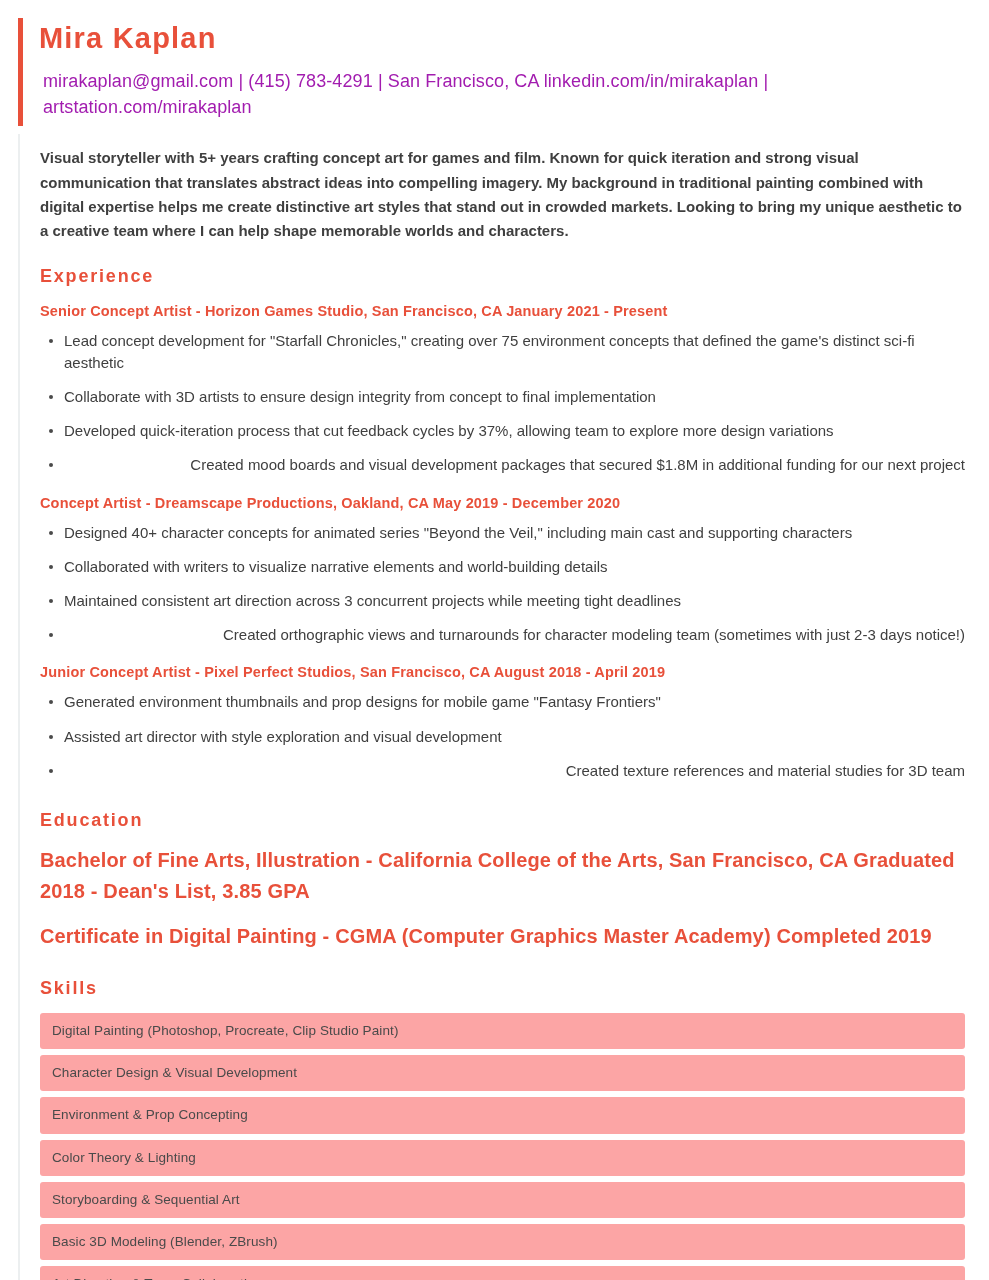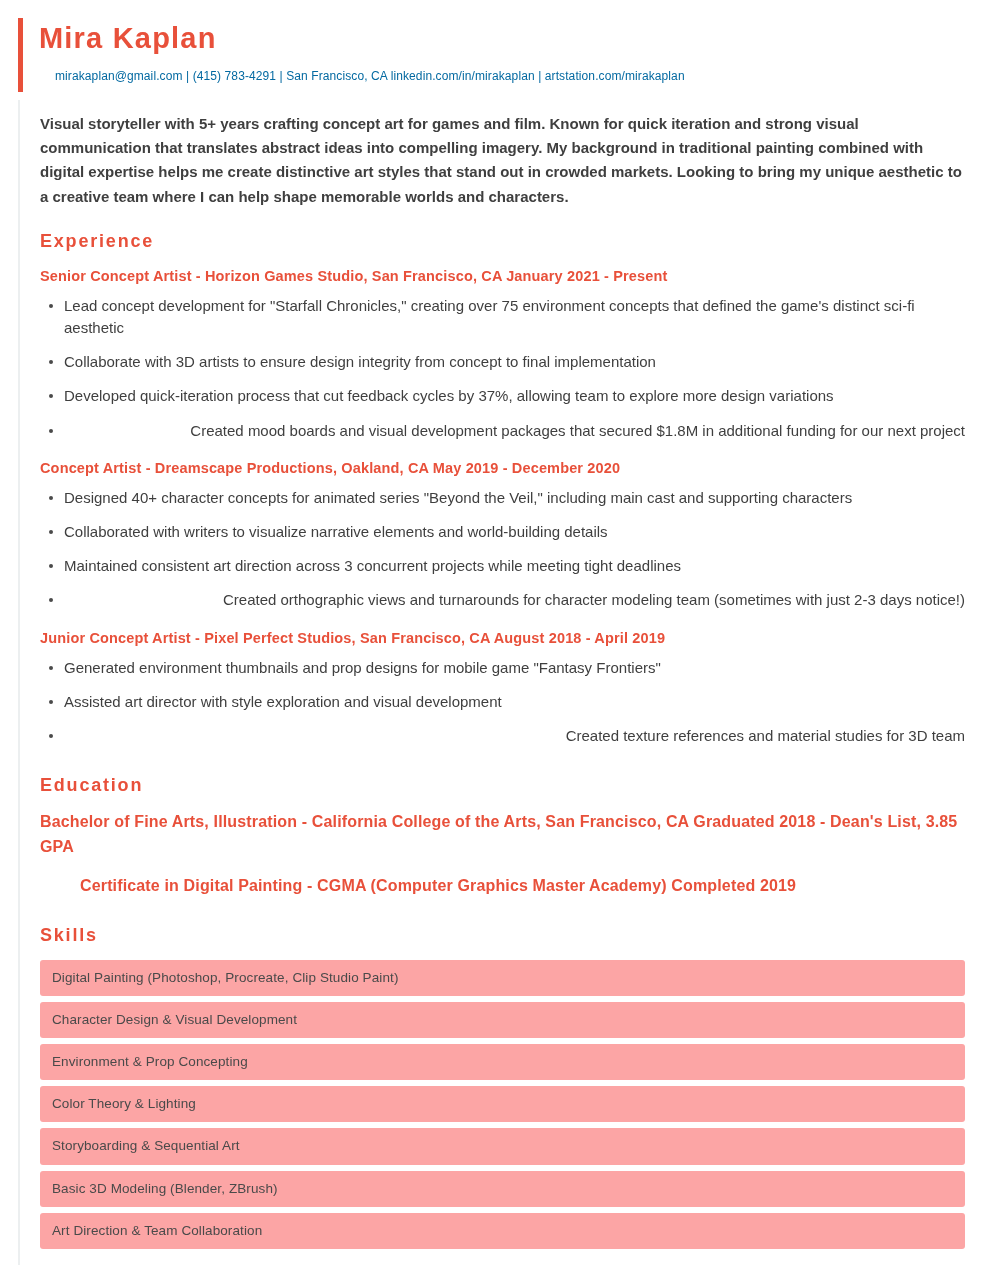--- a/index.html
+++ b/index.html
@@ -29,23 +29,23 @@
   }
   .name {
     margin: 0;
     font-size: 29px;
     font-weight: bold;
     color: #e8503a;
     letter-spacing: 1.2px;
     line-height: 1.25;
   }
   .contact {
-    margin: 12px 0 0 16px;
-    font-size: 12px;
-    color: #0369a1;
+    margin: 12px 0 0 4px;
+    font-size: 18px;
+    color: #a21caf;
     line-height: 1.45;
     letter-spacing: 0.1px;
   }
 
   
   .section {
     border-left: 2px solid #eceff0;
     padding: 10px 0 10px 20px;
   }
   .section.summary-section {
@@ -104,28 +104,28 @@
     top: 9px;
     width: 4px;
     height: 4px;
     border-radius: 50%;
     background: #4a4a4a;
   }
 
   
   .edu-item {
     margin: 0 0 14px 0;
-    font-size: 16px;
+    font-size: 20px;
     font-weight: bold;
     color: #e8503a;
     letter-spacing: 0.15px;
     line-height: 1.55;
     max-width: 930px;
   }
-  .edu-item:last-child { margin-bottom: 0; margin-left: 40px; }
+  .edu-item:last-child { margin-bottom: 0; }
 
   
   .skills-list {
     margin: 0;
     padding: 0;
     list-style: none;
   }
   .skill-pill {
     background: #fca5a5;
     border-radius: 3px;

